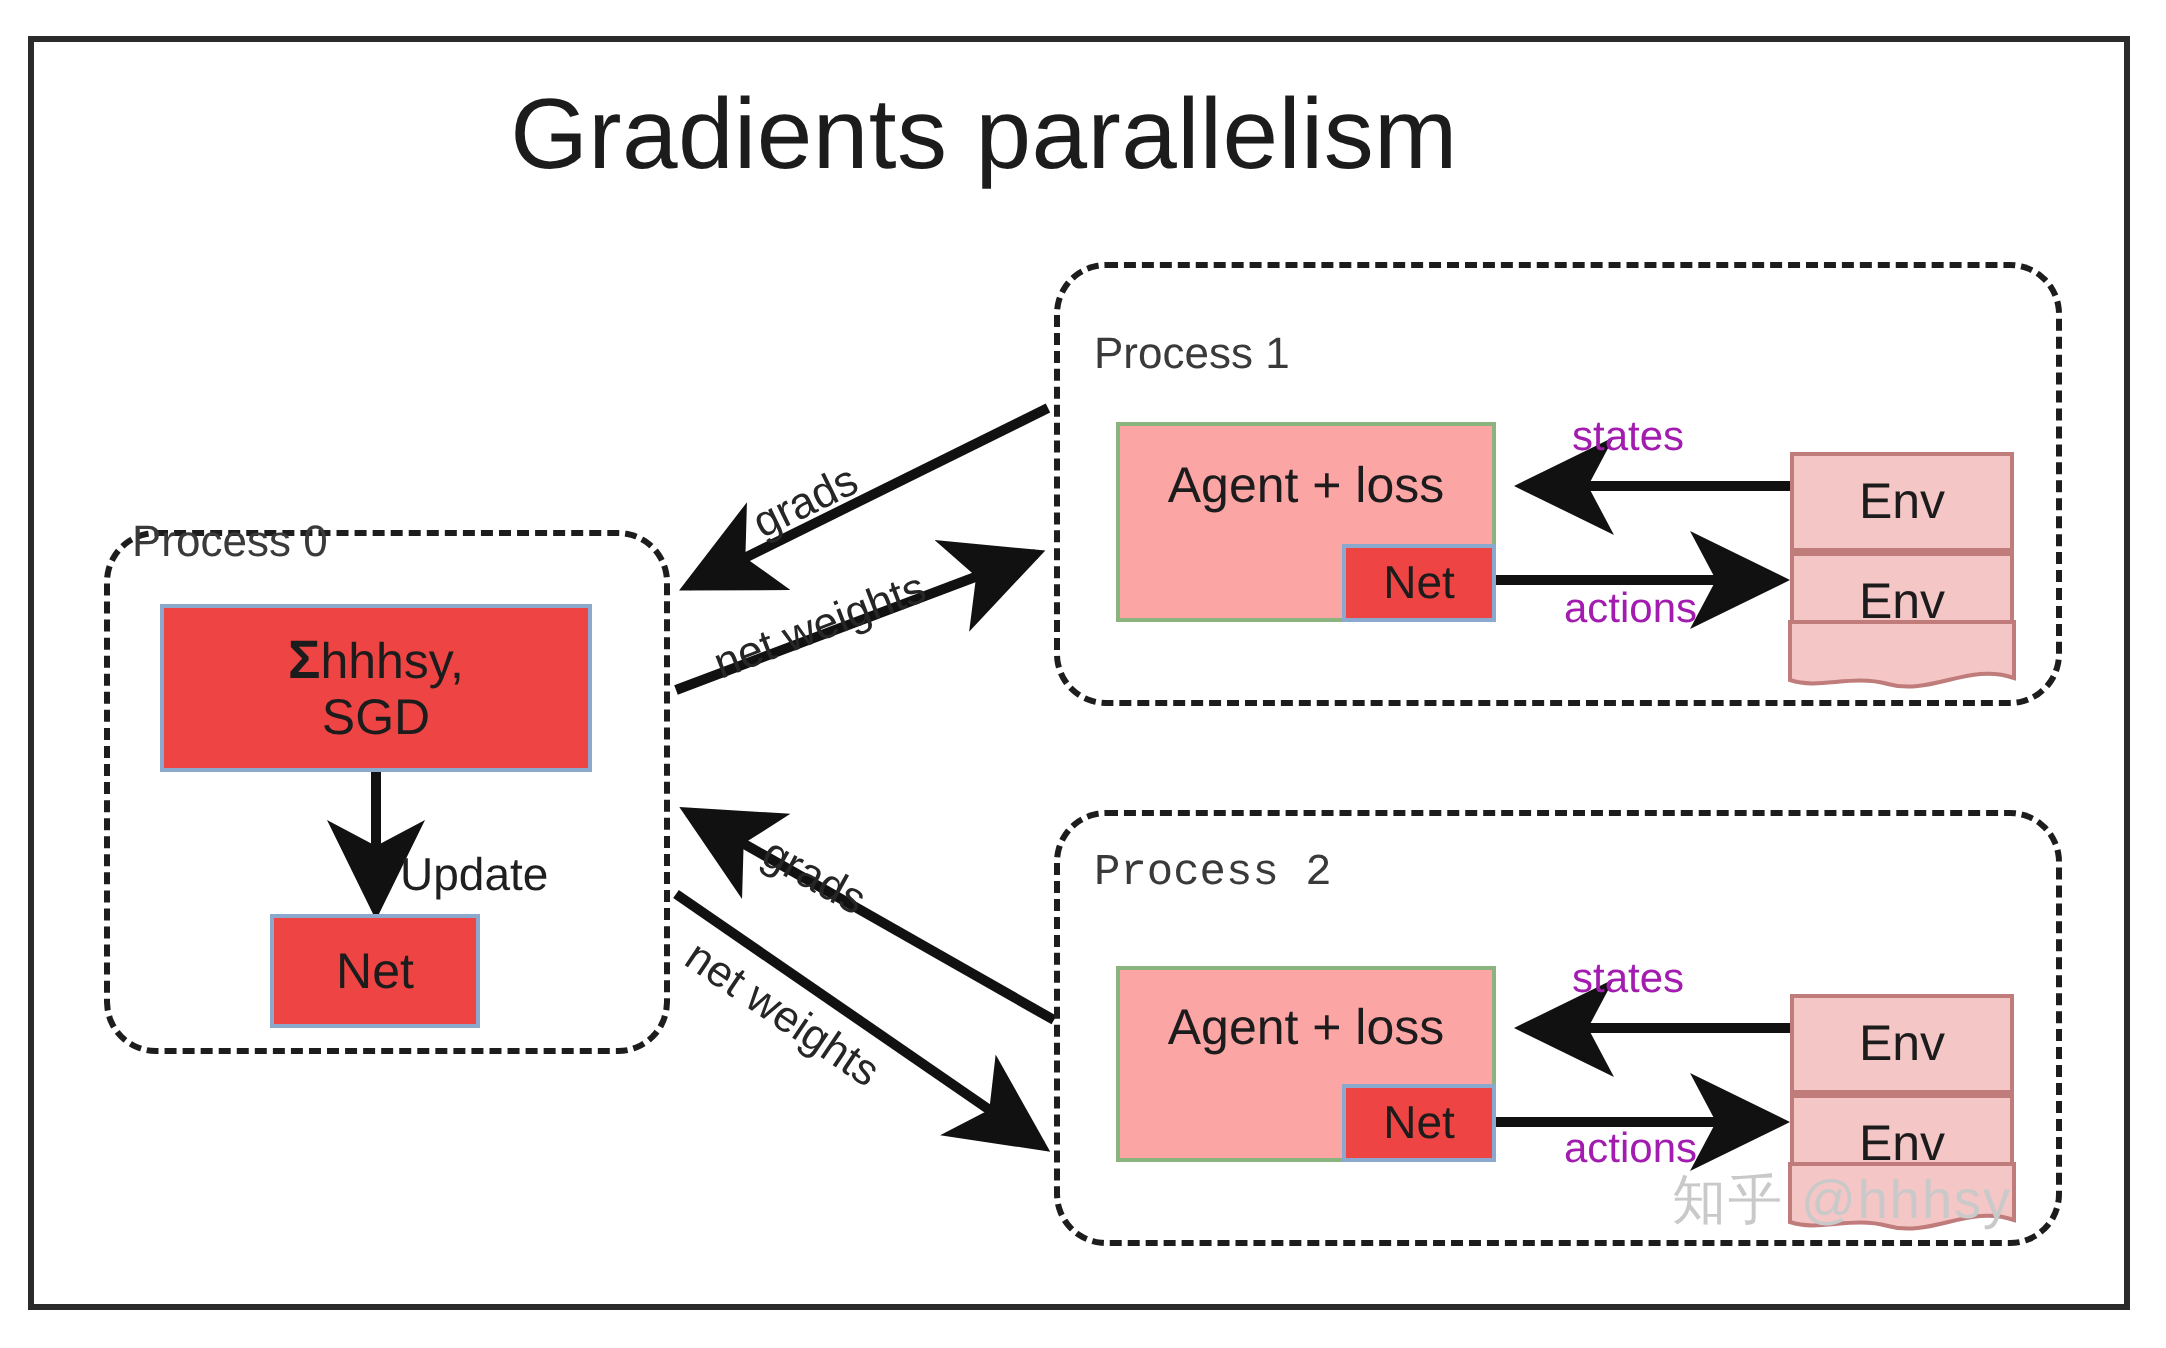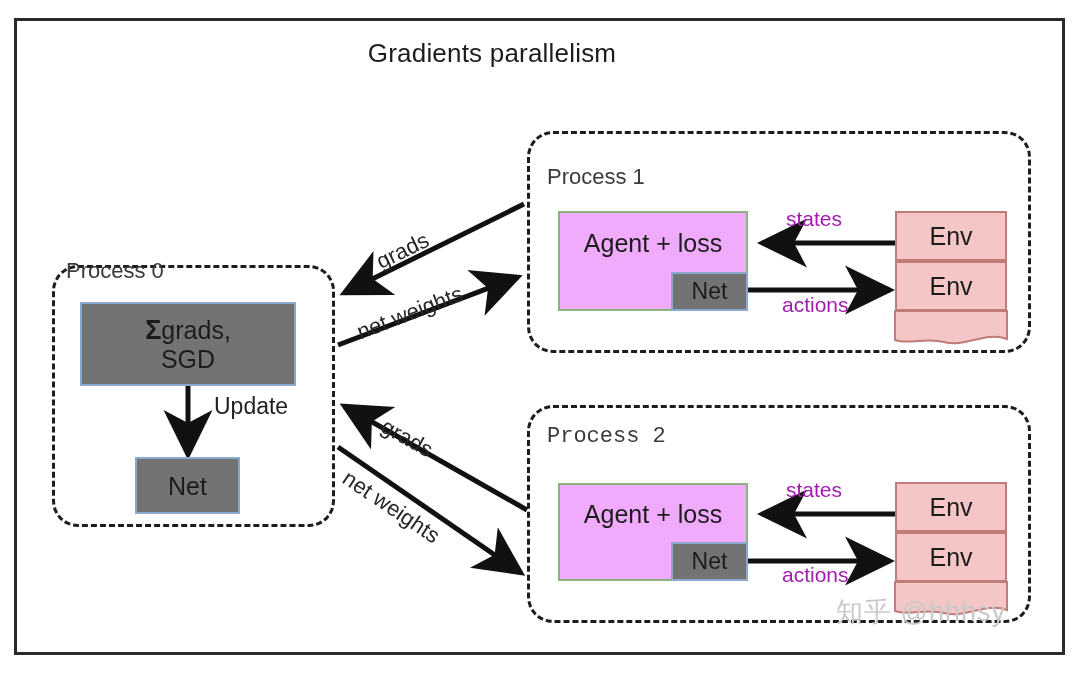--- a/index.html
+++ b/index.html
@@ -10,39 +10,39 @@
   #canvas{
     position:absolute;left:0;top:0;width:1083px;height:674px;
     background:#ffffff;
   }
   .frame{
     position:absolute;left:14px;top:18px;width:1051px;height:637px;
     border:3px solid #2b2b2b;background:#ffffff;box-sizing:border-box;
   }
   .title{
     position:absolute;left:0;top:38px;width:984px;text-align:center;
-    font-size:26px;color:#1c1c1c;letter-spacing:0.2px;
+    font-size:50px;color:#1c1c1c;letter-spacing:0.2px;
   }
   
   .proc{
     position:absolute;border:3px dashed #1d1d1d;border-radius:26px;
     box-sizing:border-box;background:transparent;
   }
   .proc-label{
     position:absolute;font-size:22px;color:#3a3a3a;white-space:nowrap;
   }
   
   .blk{
     position:absolute;box-sizing:border-box;display:flex;
     align-items:center;justify-content:center;text-align:center;
     font-size:25px;color:#1c1c1c;line-height:1.12;
   }
-  .blue{background:#737373;border:2px solid #8aa9cc;}
-  .green{background:#f0abfc;border:2px solid #8ab37e;}
-  .pink{background:#f4c6c6;border:2px solid #c07b7b;}
+  .blue{background:#ef4444;border:2px solid #8aa9cc;}
+  .green{background:#fca5a5;border:2px solid #8ab37e;}
+  .pink{background:#f4c6c6;border:2px solid #c07b7b;margin-top:15px;}
   .sigma{font-weight:bold;font-size:27px;}
   
   svg.layer{position:absolute;left:0;top:0;width:1083px;height:674px;
     pointer-events:none;overflow:visible;}
   .arrow-label{
     position:absolute;font-size:22px;color:#262626;white-space:nowrap;
     transform-origin:left center;
   }
   .update-label{
     position:absolute;font-size:23px;color:#1f1f1f;white-space:nowrap;
@@ -89,26 +89,26 @@
 
     <line x1="745" y1="561" x2="890" y2="561" stroke="#111111" stroke-width="5" marker-end="url(#ah)"></line>
   </svg>
 
   <div class="proc" style="left:52px;top:265px;width:283px;height:262px;"></div>
   <div class="proc-label" style="left:66px;top:258px;">Process 0</div>
 
   <div class="blk blue" style="left:80px;top:302px;width:216px;height:84px;flex-direction:column;">
     <div style="display:flex;align-items:baseline;justify-content:center;">
       <span class="sigma">Σ</span>
-      <span> grads,</span>
+      <span> hhhsy,</span>
     </div>
     <div>SGD</div>
   </div>
 
-  <div class="update-label" style="left:200px;top:393px;margin-left:14px;">Update</div>
+  <div class="update-label" style="left:200px;top:424px;">Update</div>
 
   <div class="blk blue" style="left:135px;top:457px;width:105px;height:57px;">Net</div>
 
   <div class="proc" style="left:527px;top:131px;width:504px;height:222px;"></div>
   <div class="proc-label" style="left:547px;top:164px;">Process 1</div>
 
   <div class="blk green" style="left:558px;top:211px;width:190px;height:100px;align-items:flex-start;padding-top:16px;">
     <span>Agent + loss</span>
   </div>
   <div class="blk blue" style="left:671px;top:272px;width:77px;height:39px;font-size:23px;">Net</div>
@@ -137,15 +137,15 @@
   </svg>
 
   <div class="io-label" style="left:786px;top:478px;">states</div>
   <div class="io-label" style="left:782px;top:563px;">actions</div>
 
   <div class="arrow-label" style="left:378px;top:250px;transform:rotate(-26deg);">grads</div>
   <div class="arrow-label" style="left:358px;top:320px;transform:rotate(-21deg);">net weights</div>
   <div class="arrow-label" style="left:383px;top:412px;transform:rotate(29deg);">grads</div>
   <div class="arrow-label" style="left:345px;top:463px;transform:rotate(34deg);">net weights</div>
 
-  <div class="watermark" style="left:836px;top:594px;">知乎 @hhhsy</div>
+  <div class="watermark" style="left:836px;top:582px;">知乎 @hhhsy</div>
 
 </div>
 
 </body></html>

